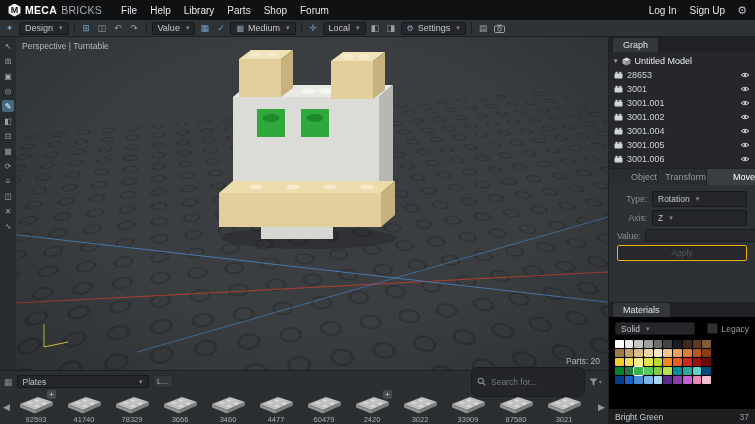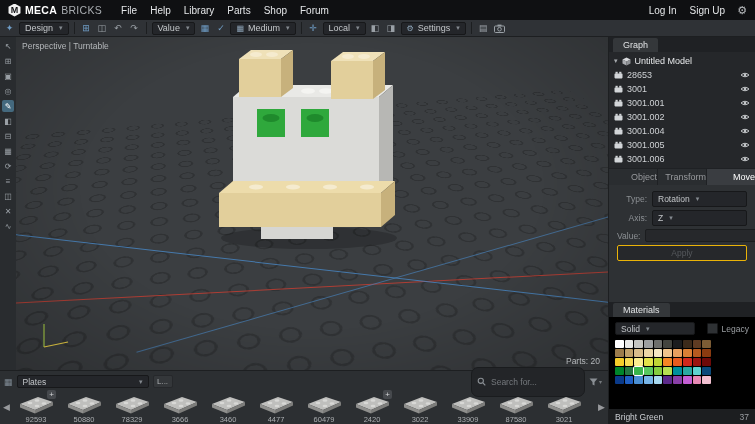--- a/index.html
+++ b/index.html
@@ -514,21 +514,21 @@
               <svg width="40" height="22" viewBox="0 0 40 22">
                 <polygon points="4,11 22,4 37,9 19,17" fill="#bfbfbd"></polygon>
                 <polygon points="4,11 19,17 19,20.5 4,14.5" fill="#8f8f8d"></polygon>
                 <polygon points="19,17 37,9 37,12.5 19,20.5" fill="#7d7d7b"></polygon>
                 <ellipse cx="14" cy="10" rx="2.4" ry="1.2" fill="#d8d8d6"></ellipse>
                 <ellipse cx="21" cy="7.5" rx="2.4" ry="1.2" fill="#d8d8d6"></ellipse>
                 <ellipse cx="28" cy="10.5" rx="2.4" ry="1.2" fill="#d8d8d6"></ellipse>
                 <ellipse cx="21" cy="13" rx="2.4" ry="1.2" fill="#d8d8d6"></ellipse>
               </svg>
             </span>
-            <span class="pid">50880</span>
+            <span class="pid">41740</span>
           </div>
           <div class="card">
 
             <span class="thumb">
               <svg width="40" height="22" viewBox="0 0 40 22">
                 <polygon points="4,11 22,4 37,9 19,17" fill="#bfbfbd"></polygon>
                 <polygon points="4,11 19,17 19,20.5 4,14.5" fill="#8f8f8d"></polygon>
                 <polygon points="19,17 37,9 37,12.5 19,20.5" fill="#7d7d7b"></polygon>
                 <ellipse cx="14" cy="10" rx="2.4" ry="1.2" fill="#d8d8d6"></ellipse>
                 <ellipse cx="21" cy="7.5" rx="2.4" ry="1.2" fill="#d8d8d6"></ellipse>

